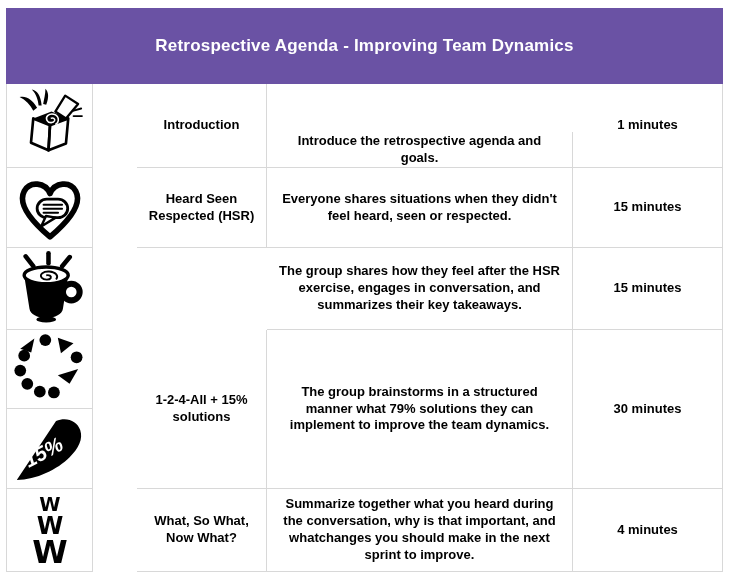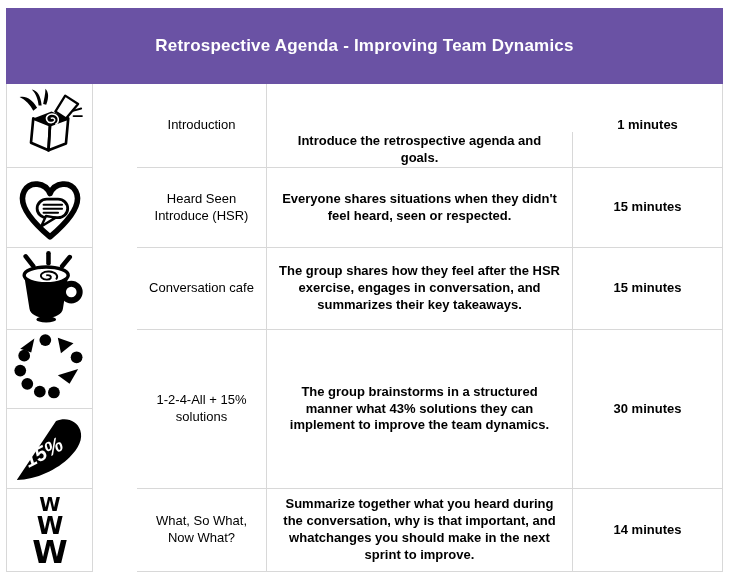--- a/index.html
+++ b/index.html
@@ -9,21 +9,21 @@
     grid-template-columns:87px 174px 306px 150px;
     grid-template-rows:76px 84px 80px 82px 79px 80px 83px;
     background:#fff;}
   .header{grid-column:1 / span 4;grid-row:1;background:#6a52a4;color:#fff;
     display:flex;align-items:center;justify-content:center;
     font-size:17px;font-weight:bold;letter-spacing:.2px;}
   .cell{border-right:1px solid #d8d8d8;border-bottom:1px solid #d8d8d8;
     display:flex;align-items:center;justify-content:center;
     text-align:center;font-size:13px;line-height:1.3;box-sizing:border-box;}
   .col1{border-left:1px solid #d8d8d8;}
-  .activity{padding:4px 5px;font-weight:400;margin-left:44px;}
+  .activity{padding:4px 5px;font-weight:700;margin-left:44px;}
   .desc{padding:4px 12px;font-weight:bold;}
   .dur{padding:4px 8px;font-weight:bold;}
   .icon-cell svg{display:block;}
   .ic{stroke:#000;fill:none;stroke-linecap:round;stroke-linejoin:round;}
   .fillb{fill:#000;stroke:none;}
 </style>
 </head>
 <body>
 
 <div class="table-wrap">
@@ -64,21 +64,21 @@
         <path class="ic" stroke-width="7" d="M46,82 C20,60 6,40 14,25 C21,12 40,14 46,28 C52,14 71,12 78,25 C86,40 72,60 46,82 Z"></path>
         <rect x="30" y="35" width="38" height="23" rx="12" fill="#fff" stroke="#000" stroke-width="3.5"></rect>
         <path d="M41,56 L35,69 L53,58 Z" fill="#fff" stroke="#000" stroke-width="3" stroke-linejoin="round"></path>
         <path class="ic" stroke-width="2.5" d="M38,42 L61,42"></path>
         <path class="ic" stroke-width="2.5" d="M38,47 L61,47"></path>
         <path class="ic" stroke-width="2.5" d="M38,52 L56,52"></path>
       </svg>
     </span>
   </div>
   <div class="cell activity" style="grid-row:3;grid-column:2;">
-    <span>Heard Seen Introduce (HSR)</span>
+    <span>Heard Seen Respected (HSR)</span>
   </div>
   <div class="cell desc" style="grid-row:3;grid-column:3;justify-content:center;">
     <span>Everyone shares situations when they didn't feel heard, seen or respected.</span>
   </div>
   <div class="cell dur" style="grid-row:3;grid-column:4;">
     <span>15 minutes</span>
   </div>
 
   <div class="cell col1 icon-cell" style="grid-row:4;grid-column:1;">
     <span>
@@ -86,23 +86,20 @@
         <path class="ic" stroke-width="6" d="M28,20 L18,7"></path>
         <path class="ic" stroke-width="6" d="M48,16 L48,3"></path>
         <path class="ic" stroke-width="6" d="M66,20 L76,8"></path>
         <circle cx="78" cy="54" r="11" fill="none" stroke="#000" stroke-width="8"></circle>
         <ellipse cx="45" cy="90" rx="13" ry="4" class="fillb"></ellipse>
         <path class="fillb" d="M16,32 L23,76 C24,83 33,88 45,88 C57,88 66,83 67,76 L74,32 Z"></path>
         <ellipse cx="45" cy="32" rx="29" ry="11" fill="#fff" stroke="#000" stroke-width="4.5"></ellipse>
         <path d="M45,32 c4,-1 7,1 6,3.5 c-1.5,3 -9,3 -12,-0.5 c-3.5,-4.5 2.5,-8.5 10,-8 c8,0.5 13,5.5 9,10.5" stroke="#000" stroke-width="2.5" fill="none"></path>
       </svg>
     </span>
-  </div>
-  <div class="cell activity" style="grid-row:4;grid-column:2;">
-    <span>Conversation cafe</span>
   </div>
   <div class="cell desc" style="grid-row:4;grid-column:3;justify-content:flex-end;">
     <span>The group shares how they feel after the HSR exercise, engages in conversation, and summarizes their key takeaways.</span>
   </div>
   <div class="cell dur" style="grid-row:4;grid-column:4;">
     <span>15 minutes</span>
   </div>
 
   <div class="cell col1 icon-cell" style="grid-row:5;grid-column:1;">
     <span>
@@ -125,21 +122,21 @@
       <svg width="76" height="74" viewBox="0 0 100 98">
         <path class="fillb" d="M6,90 L58,12 C72,6 86,12 90,24 C94,36 88,48 76,60 C60,76 32,90 6,90 Z"></path>
         <text transform="translate(22,74) rotate(-28)" font-size="27" font-style="italic" font-weight="bold" fill="#ffffff" font-family="'Liberation Sans',sans-serif">15%</text>
       </svg>
     </span>
   </div>
   <div class="cell activity" style="grid-row:5 / span 2;grid-column:2;">
     <span>1-2-4-All + 15% solutions</span>
   </div>
   <div class="cell desc" style="grid-row:5 / span 2;grid-column:3;">
-    <span>The group brainstorms in a structured manner what 43% solutions they can implement to improve the team dynamics.</span>
+    <span>The group brainstorms in a structured manner what 79% solutions they can implement to improve the team dynamics.</span>
   </div>
   <div class="cell dur" style="grid-row:5 / span 2;grid-column:4;">
     <span>30 minutes</span>
   </div>
 
   <div class="cell col1 icon-cell" style="grid-row:7;grid-column:1;">
     <span>
       <svg width="74" height="76" viewBox="0 0 92 94">
         <text x="46" y="24" text-anchor="middle" font-size="24" font-weight="900" fill="#000" font-family="'DejaVu Sans',sans-serif">W</text>
         <text x="46" y="52" text-anchor="middle" font-size="30" font-weight="900" fill="#000" font-family="'DejaVu Sans',sans-serif">W</text>
@@ -147,16 +144,16 @@
       </svg>
     </span>
   </div>
   <div class="cell activity" style="grid-row:7;grid-column:2;">
     <span>What, So What, Now What?</span>
   </div>
   <div class="cell desc" style="grid-row:7;grid-column:3;">
     <span>Summarize together what you heard during the conversation, why is that important, and whatchanges you should make in the next sprint to improve.</span>
   </div>
   <div class="cell dur" style="grid-row:7;grid-column:4;">
-    <span>14 minutes</span>
+    <span>4 minutes</span>
   </div>
 
 </div>
 
 </body></html>

